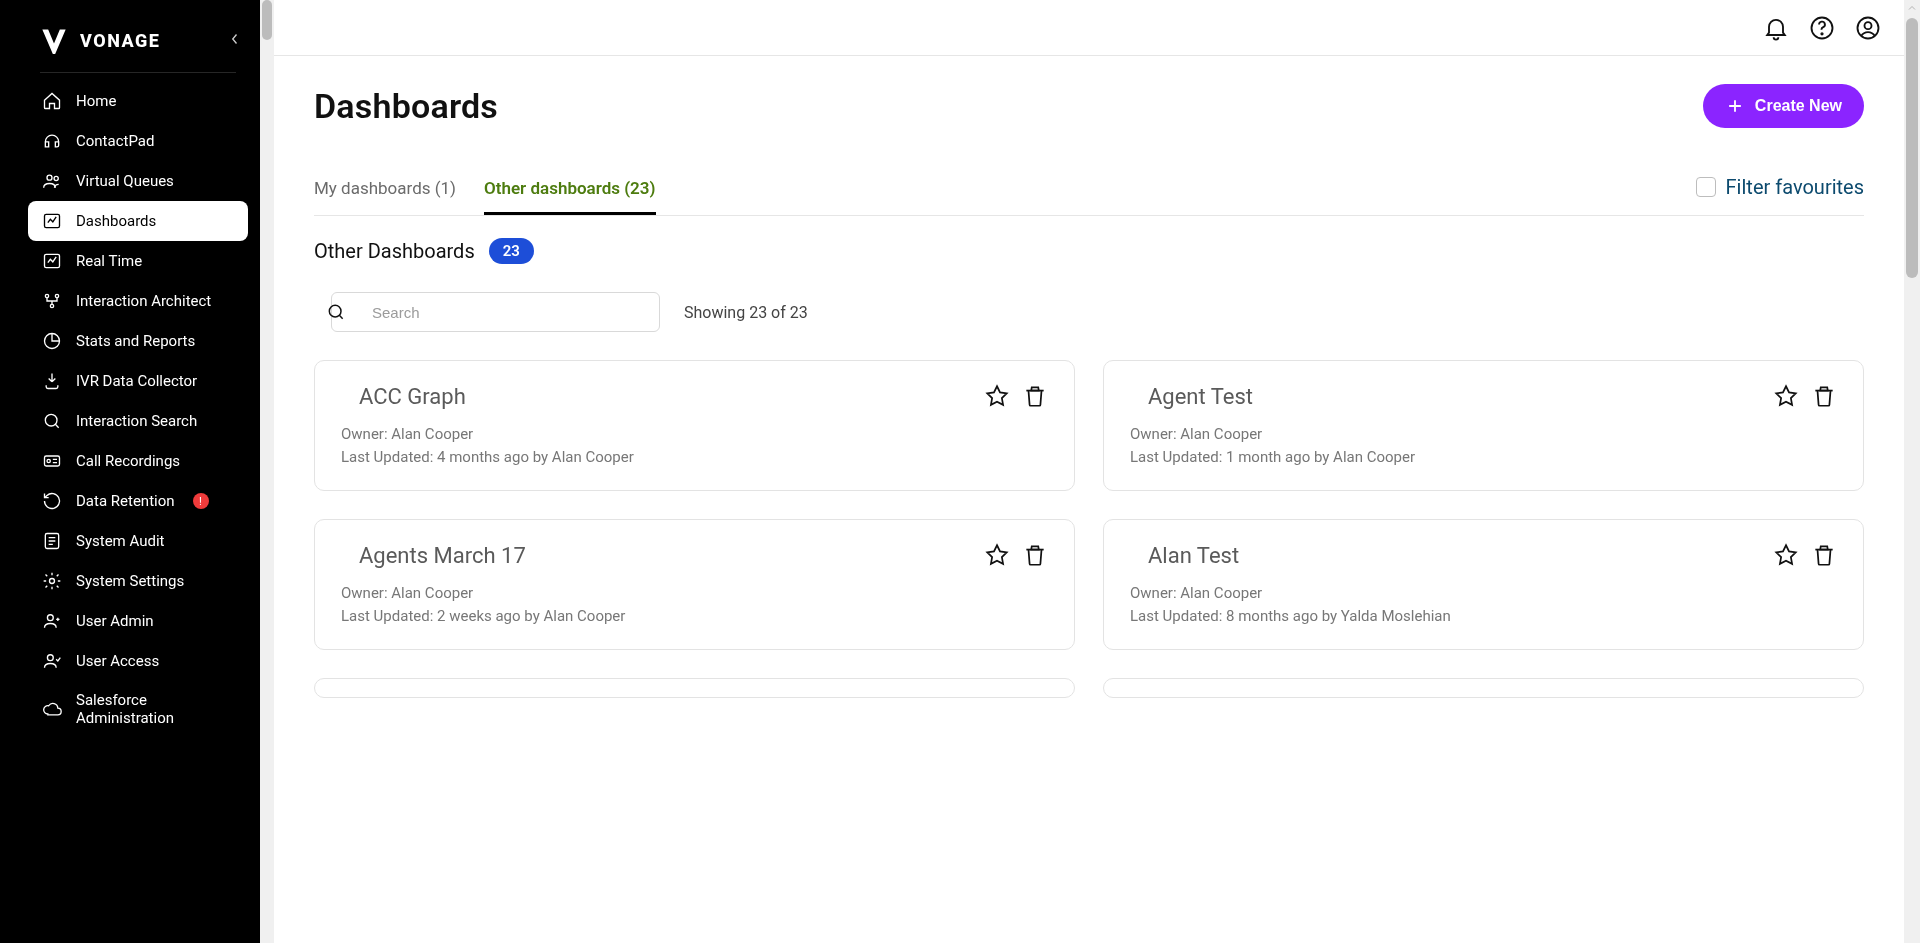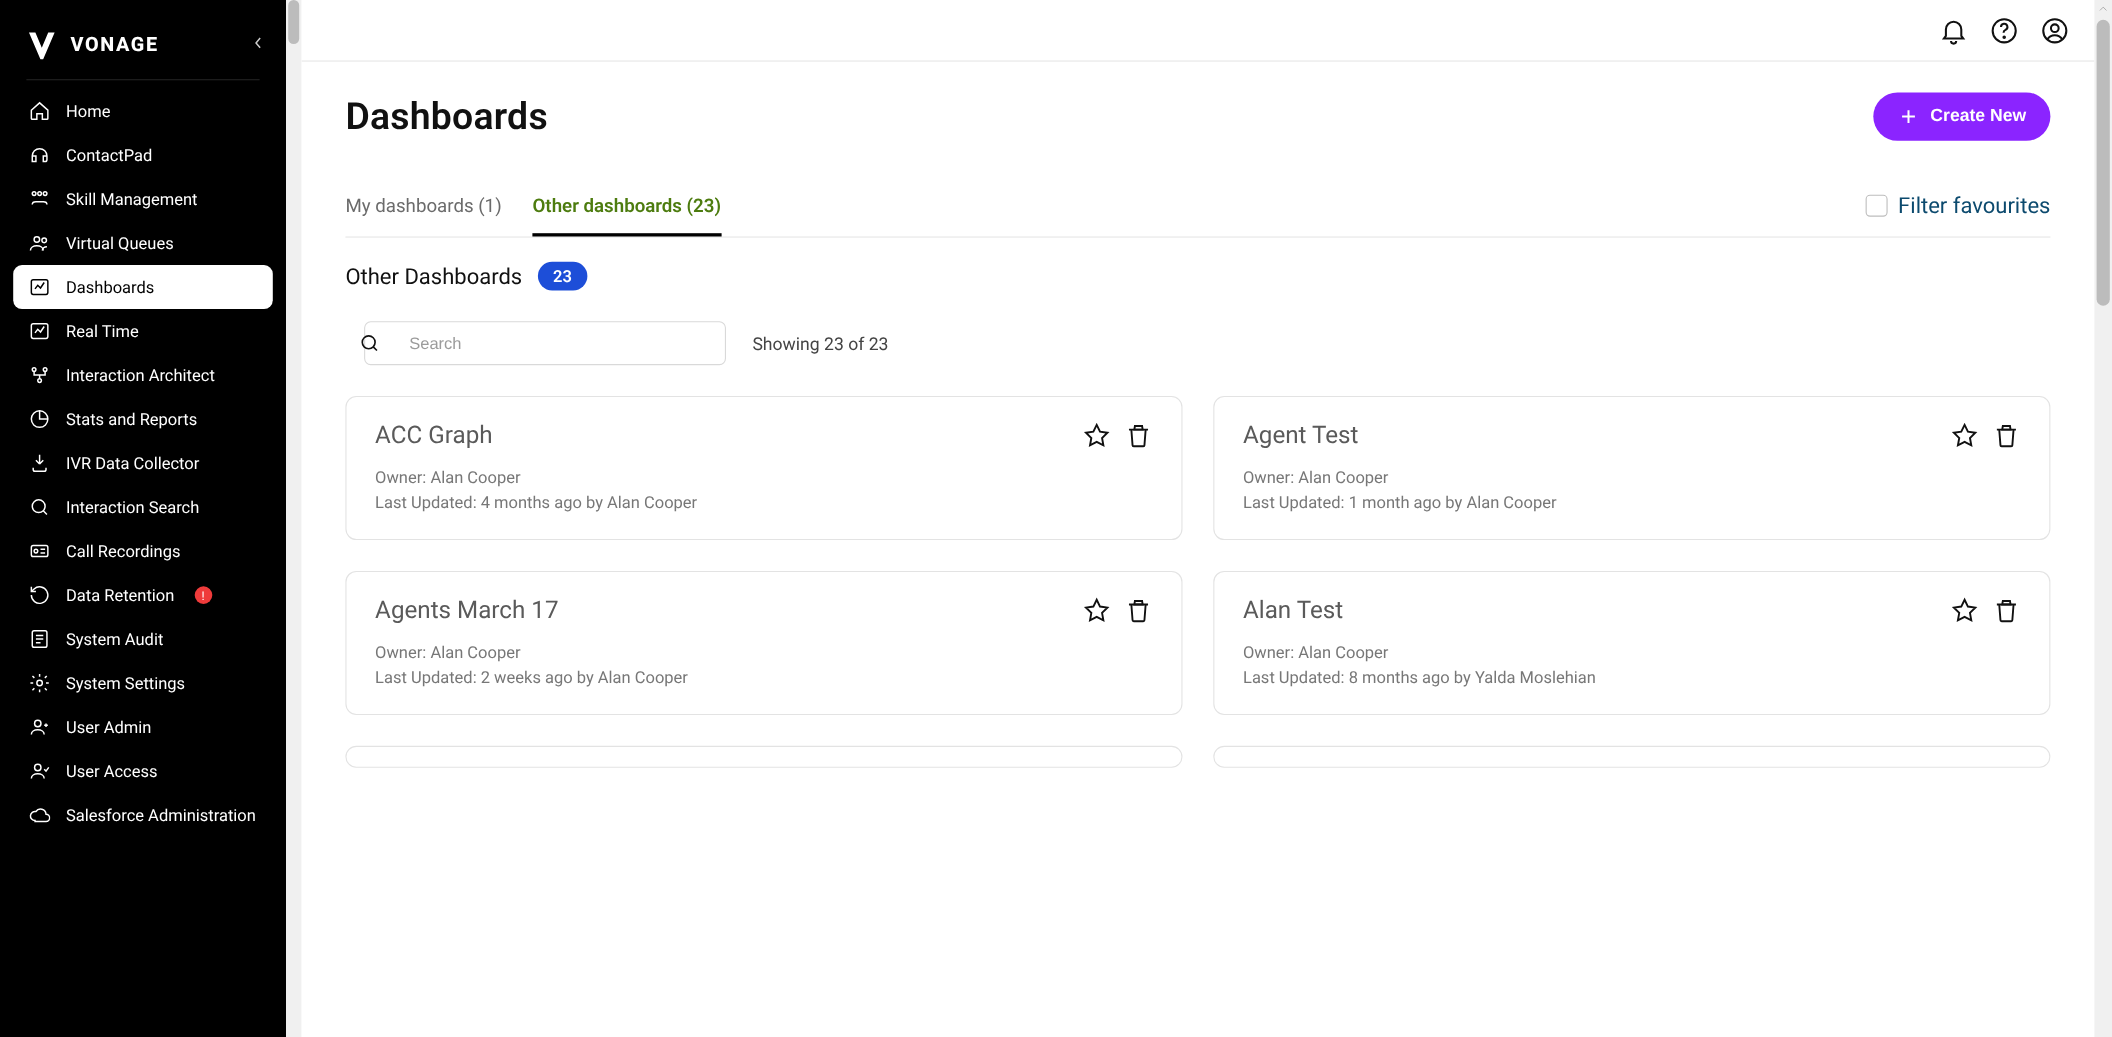--- a/index.html
+++ b/index.html
@@ -1,20 +1,20 @@
 <!DOCTYPE html>
 <html><head>
 <meta charset="utf-8">
 <style>
 * { box-sizing: border-box; margin: 0; padding: 0; }
 html, body { height: 100%; font-family: -apple-system, BlinkMacSystemFont, "Segoe UI", Roboto, Helvetica, sans-serif; color: #111; background: #fff; }
 .app { display: flex; width: 1920px; height: 943px; overflow: hidden; position: relative; }
 
 
-.sidebar { width: 260px; background: #000; color: #fff; display: flex; flex-direction: column; padding: 18px 12px 0 12px; flex-shrink: 0; overflow-y: auto; }
+.sidebar { width: 260px; background: #000; color: #fff; display: flex; flex-direction: column; padding: 18px 12px 0 28px; flex-shrink: 0; overflow-y: auto; }
 .logo-row { display: flex; align-items: center; gap: 12px; padding: 8px 12px 18px 12px; position: relative; }
 .logo-mark { width: 28px; height: 28px; }
 .logo-text { font-size: 18px; font-weight: 800; letter-spacing: 1.5px; }
 .logo-collapse { position: absolute; right: 4px; top: 12px; width: 18px; height: 18px; opacity: .8; }
 .sidebar hr { border: none; border-top: 1px solid rgba(255,255,255,.15); margin: 0 12px 8px 12px; }
 .nav-item { display: flex; align-items: center; gap: 14px; padding: 10px 14px; border-radius: 8px; font-size: 15px; color: #fff; cursor: pointer; }
 .nav-item.active { background: #fff; color: #000; }
 .nav-item .icon { width: 20px; height: 20px; flex-shrink: 0; display: inline-flex; align-items: center; justify-content: center; }
 .nav-item .icon svg { stroke: currentColor; fill: none; stroke-width: 1.6; }
 .nav-item .badge { width: 16px; height: 16px; border-radius: 50%; background: #ef3b3b; display: inline-flex; align-items: center; justify-content: center; color: #fff; font-size: 11px; margin-left: 4px; }
@@ -49,21 +49,21 @@
 
 .search-row { display: flex; align-items: center; gap: 24px; margin-bottom: 28px; }
 .search-wrap { position: relative; width: 346px; padding-left: 17px; }
 .search-wrap .sicon { position: absolute; left: 12px; top: 50%; transform: translateY(-50%); width: 20px; height: 20px; }
 .search-input { width: 100%; height: 40px; border: 1px solid #d9d9d9; border-radius: 6px; padding: 0 12px 0 40px; font-size: 15px; color: #333; }
 .search-input::placeholder { color: #9b9b9b; }
 .showing { font-size: 16px; color: #444; }
 
 .grid { display: grid; grid-template-columns: 1fr 1fr; gap: 28px; }
 .card { border: 1px solid #e3e3e3; border-radius: 10px; padding: 22px 26px; background: #fff; }
-.card-head { display: flex; align-items: center; justify-content: space-between; margin-bottom: 14px; }
+.card-head { display: flex; align-items: center; justify-content: space-between; margin-bottom: 14px; margin-left: 18px; }
 .card-title { font-size: 22px; color: #5a5a5a; font-weight: 400; }
 .card-actions { display: flex; align-items: center; gap: 12px; }
 .card-actions .ibtn { width: 26px; height: 26px; cursor: pointer; display: inline-flex; align-items: center; justify-content: center; }
 .card-actions .ibtn svg { stroke: #111; fill: none; stroke-width: 1.6; }
 .card-meta { color: #777; font-size: 15px; line-height: 1.5; }
 
 
 .right-gutter { width: 16px; background: #f0f0f0; flex-shrink: 0; position: relative; }
 .right-gutter .arrow { position: absolute; left: 2px; width: 12px; height: 12px; }
 .right-gutter .arrow.up { top: 2px; }
@@ -200,28 +200,20 @@
         </span>
       <span>Home</span>
     </div>
     <div class="nav-item">
       <span class="icon">
           <svg viewBox="0 0 24 24">
             <use href="#i-headset"></use>
           </svg>
         </span>
       <span>ContactPad</span>
-    </div>
-    <div class="nav-item">
-      <span class="icon">
-          <svg viewBox="0 0 24 24">
-            <use href="#i-skill"></use>
-          </svg>
-        </span>
-      <span>Skill Management</span>
     </div>
     <div class="nav-item">
       <span class="icon">
           <svg viewBox="0 0 24 24">
             <use href="#i-users"></use>
           </svg>
         </span>
       <span>Virtual Queues</span>
     </div>
     <div class="nav-item active">

